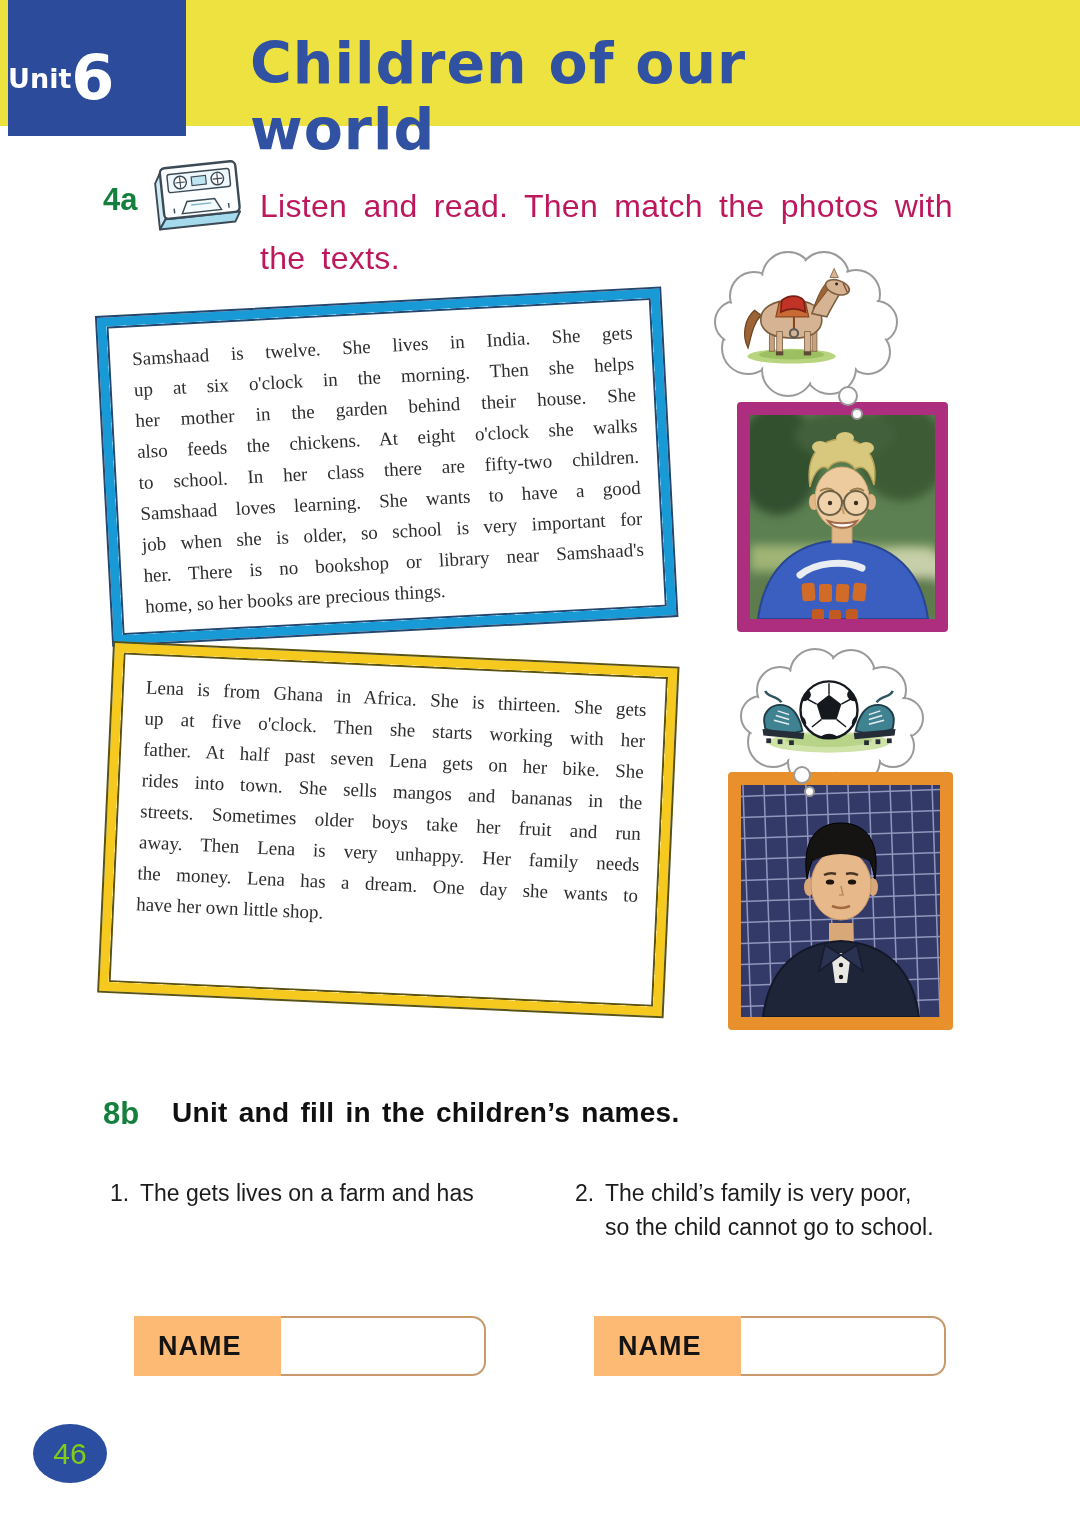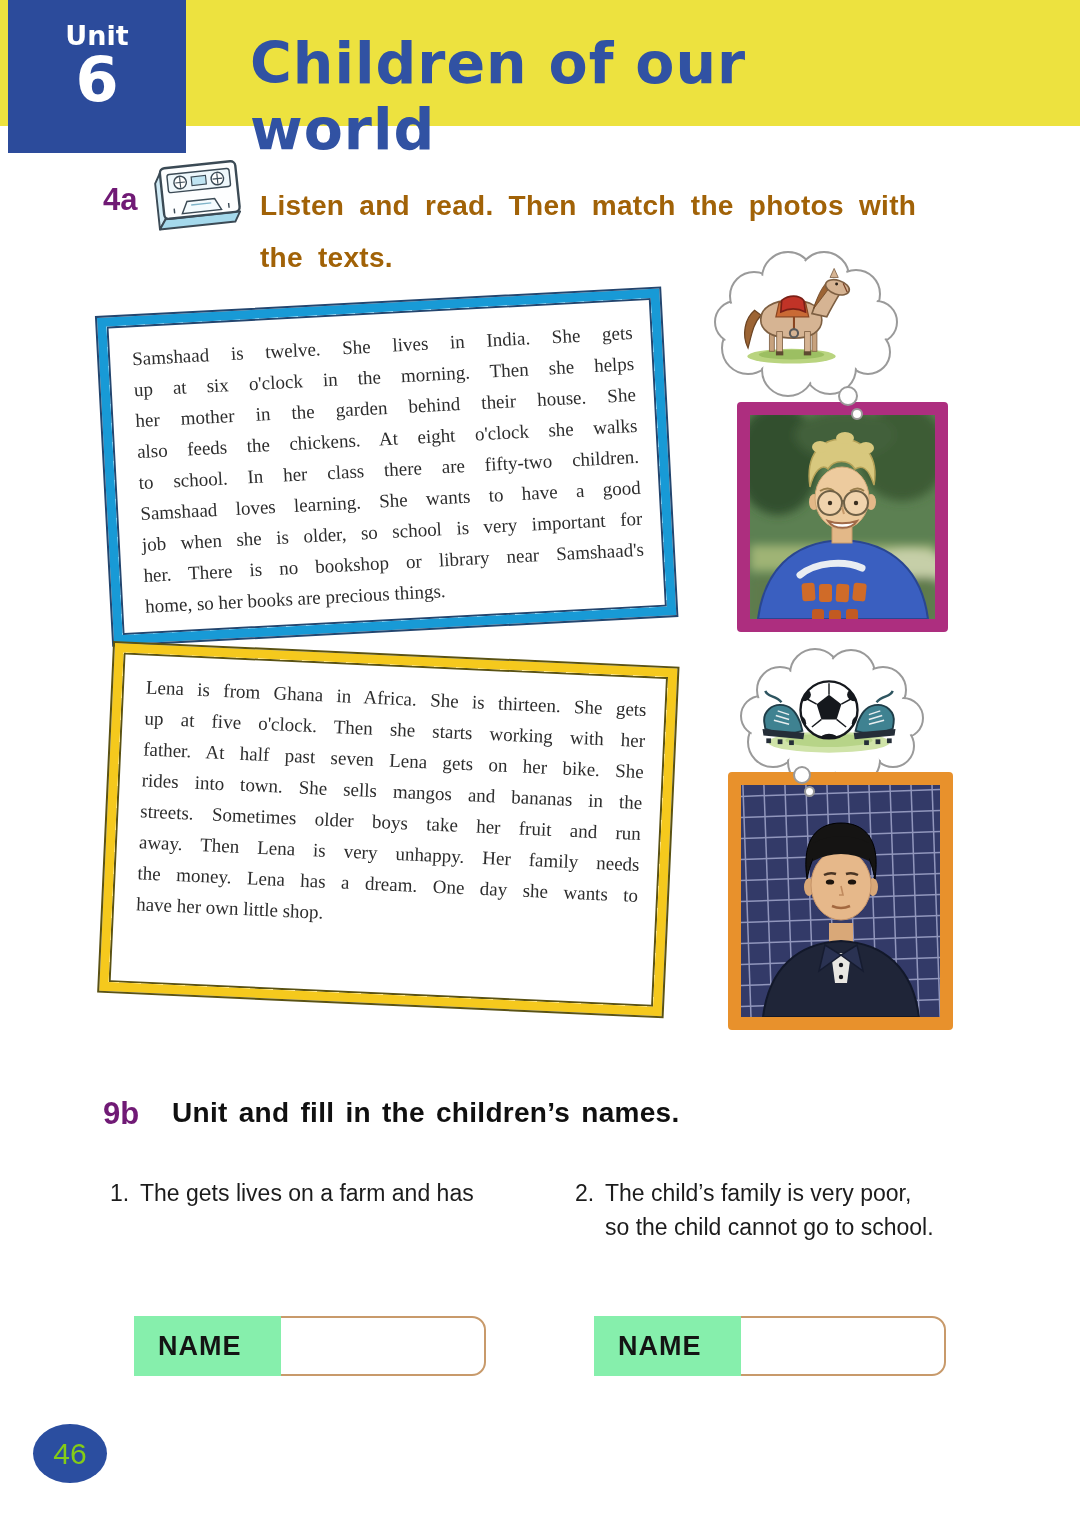--- a/index.html
+++ b/index.html
@@ -3,35 +3,35 @@
 <meta charset="utf-8">
 <style>
   html,body{margin:0;padding:0;background:#ffffff;}
   #page{
     position:relative;width:1080px;height:1517px;overflow:hidden;background:#ffffff;
     font-family:"Liberation Sans",sans-serif;
   }
   
   .header-bar{position:absolute;left:0;top:0;width:1080px;height:126px;background:#EDE23F;}
   .unit-box{
-    position:absolute;left:8px;top:0;width:178px;height:153px;background:#2C4B9B;
-    display:flex;flex-direction:column;align-items:center;padding-top:20px;box-sizing:border-box;
+    position:absolute;left:8px;top:0;width:178px;height:136px;background:#2C4B9B;
+    display:flex;flex-direction:row;align-items:center;padding-top:20px;box-sizing:border-box;
   }
   .unit-label{color:#fff;font-weight:bold;font-size:27px;font-family:"DejaVu Sans",sans-serif;}
   .unit-number{color:#fff;font-weight:bold;font-size:62px;line-height:.95;font-family:"DejaVu Sans",sans-serif;}
   .page-title{
     position:absolute;left:250px;top:30px;width:670px;text-align:left;
     font-family:"DejaVu Sans",sans-serif;font-weight:bold;font-size:57px;color:#3152A3;letter-spacing:1px;
   }
   
-  .sec-label{position:absolute;font-weight:bold;font-size:31px;color:#701a75;font-family:"Liberation Sans",sans-serif;}
+  .sec-label{position:absolute;font-weight:bold;font-size:31px;color:#15803d;font-family:"Liberation Sans",sans-serif;}
   #label-4a{left:103px;top:182px;}
   #cassette-wrap{position:absolute;left:152px;top:156px;width:96px;height:82px;transform:rotate(-6deg);}
   .instr-4a{position:absolute;left:260px;top:180px;width:720px;}
-  .instr-4a span{display:block;font-weight:bold;font-size:28px;color:#a16207;line-height:52px;word-spacing:7px;letter-spacing:.3px;}
+  .instr-4a span{display:block;font-weight:normal;font-size:32px;color:#be185d;line-height:52px;word-spacing:7px;letter-spacing:.3px;}
   
   .story-box{
     position:absolute;background:#fff;box-sizing:border-box;
     transform-origin:top left;
     font-family:"Liberation Serif",serif;color:#2d2d2d;
   }
   #story-samshaad{
     left:97px;top:318px;width:563px;
     border:9px solid #189AD6;outline:2px solid #24466F;box-shadow:inset 0 0 0 2px #24466F;
     transform:rotate(-3deg);
@@ -65,21 +65,21 @@
   
   .name-box{position:absolute;top:1316px;width:352px;height:60px;}
   #name-box-1{left:134px;}
   #name-box-2{left:594px;}
   .name-field{
     position:absolute;left:145px;top:0;width:207px;height:60px;box-sizing:border-box;
     background:#fff;border:2px solid #C89A6B;border-radius:2px 14px 14px 2px;
     font-size:24px;padding:0 12px;font-family:"Liberation Sans",sans-serif;color:#222;outline:none;
   }
   .name-yellow{
-    position:absolute;left:0;top:0;width:147px;height:60px;background:#86efac;
+    position:absolute;left:0;top:0;width:147px;height:60px;background:#fdba74;
     display:flex;align-items:center;padding-left:24px;box-sizing:border-box;
   }
   .name-yellow span{font-weight:bold;font-size:27px;color:#141414;letter-spacing:1px;}
   
   .page-badge{
     position:absolute;left:33px;top:1424px;width:74px;height:59px;border-radius:50%;background:#2B4EA0;
     display:flex;align-items:center;justify-content:center;color:#84cc16;font-weight:normal;font-size:30px;
   }
 </style>
 </head>
@@ -358,21 +358,21 @@
       <path d="M72 76 Q100 62 128 76 L128 58 Q100 44 72 58 Z" fill="#151413"></path>
       <path d="M83 90 q6 -3 12 -1" stroke="#4a3524" stroke-width="2.5" fill="none"></path>
       <path d="M105 89 q6 -2 12 1" stroke="#4a3524" stroke-width="2.5" fill="none"></path>
       <ellipse cx="89" cy="97" rx="4.2" ry="2.6" fill="#1d140d"></ellipse>
       <ellipse cx="111" cy="97" rx="4.2" ry="2.6" fill="#1d140d"></ellipse>
       <path d="M100 101 l2 9 h-4" stroke="#c08a5e" stroke-width="1.6" fill="none"></path>
       <path d="M91 121 Q100 125 109 121" stroke="#a3683f" stroke-width="2.5" fill="none"></path>
     </svg>
   </div>
 
-  <div class="sec-label" id="label-4b">9b</div>
+  <div class="sec-label" id="label-4b">8b</div>
   <div class="instr-4b">Unit and fill in the children’s names.</div>
 
   <div class="q-item" id="q-1">
     <span class="q-num">1.</span>
     <span class="q-lines">
       <span>The gets lives on a farm and has</span>
     </span>
   </div>
   <div class="q-item" id="q-2">
     <span class="q-num">2.</span>

